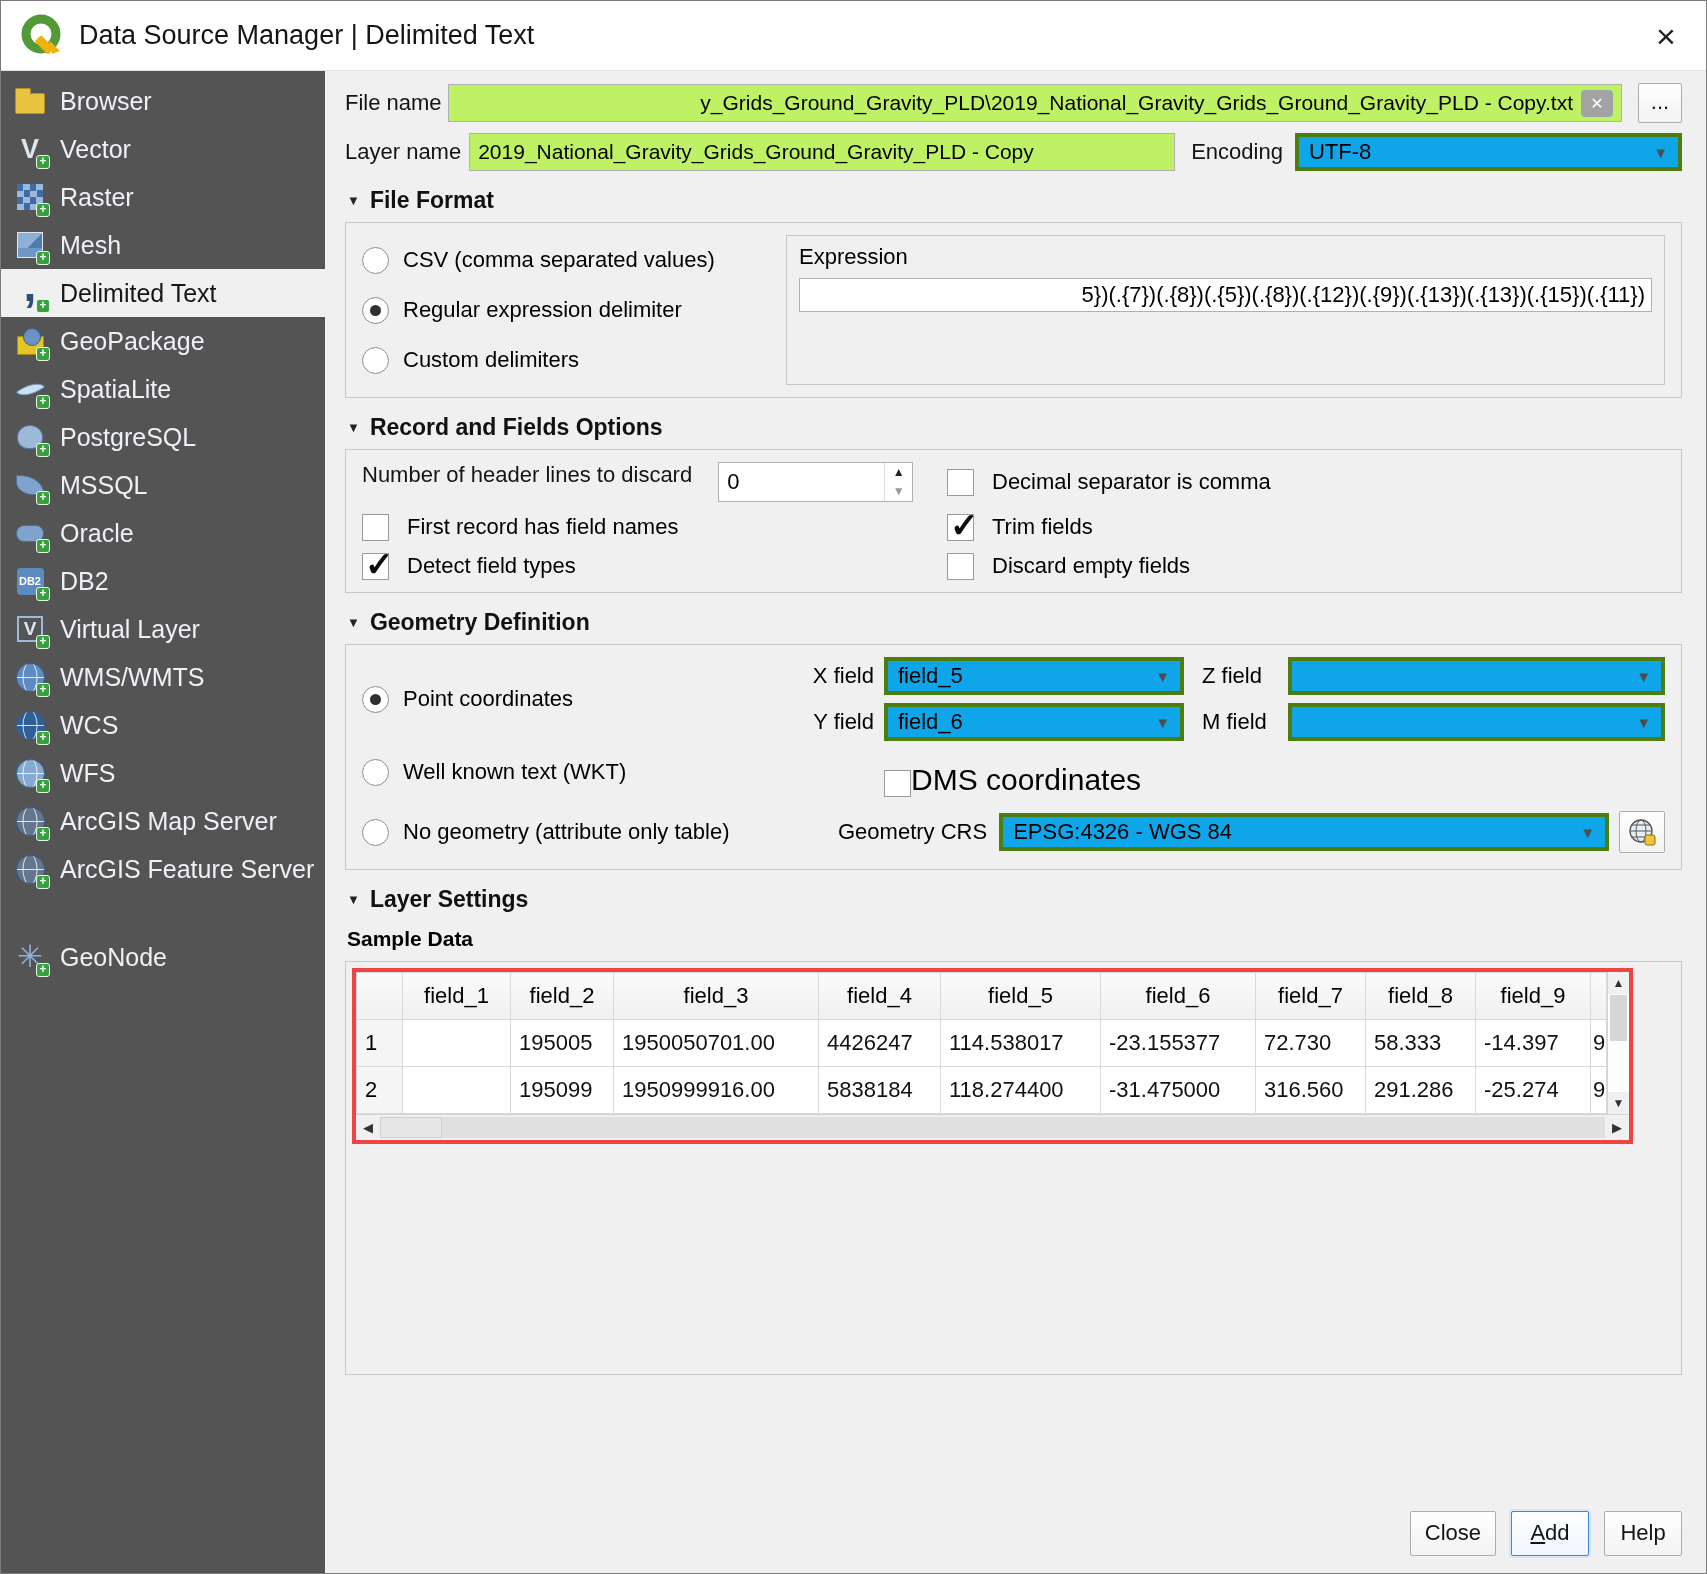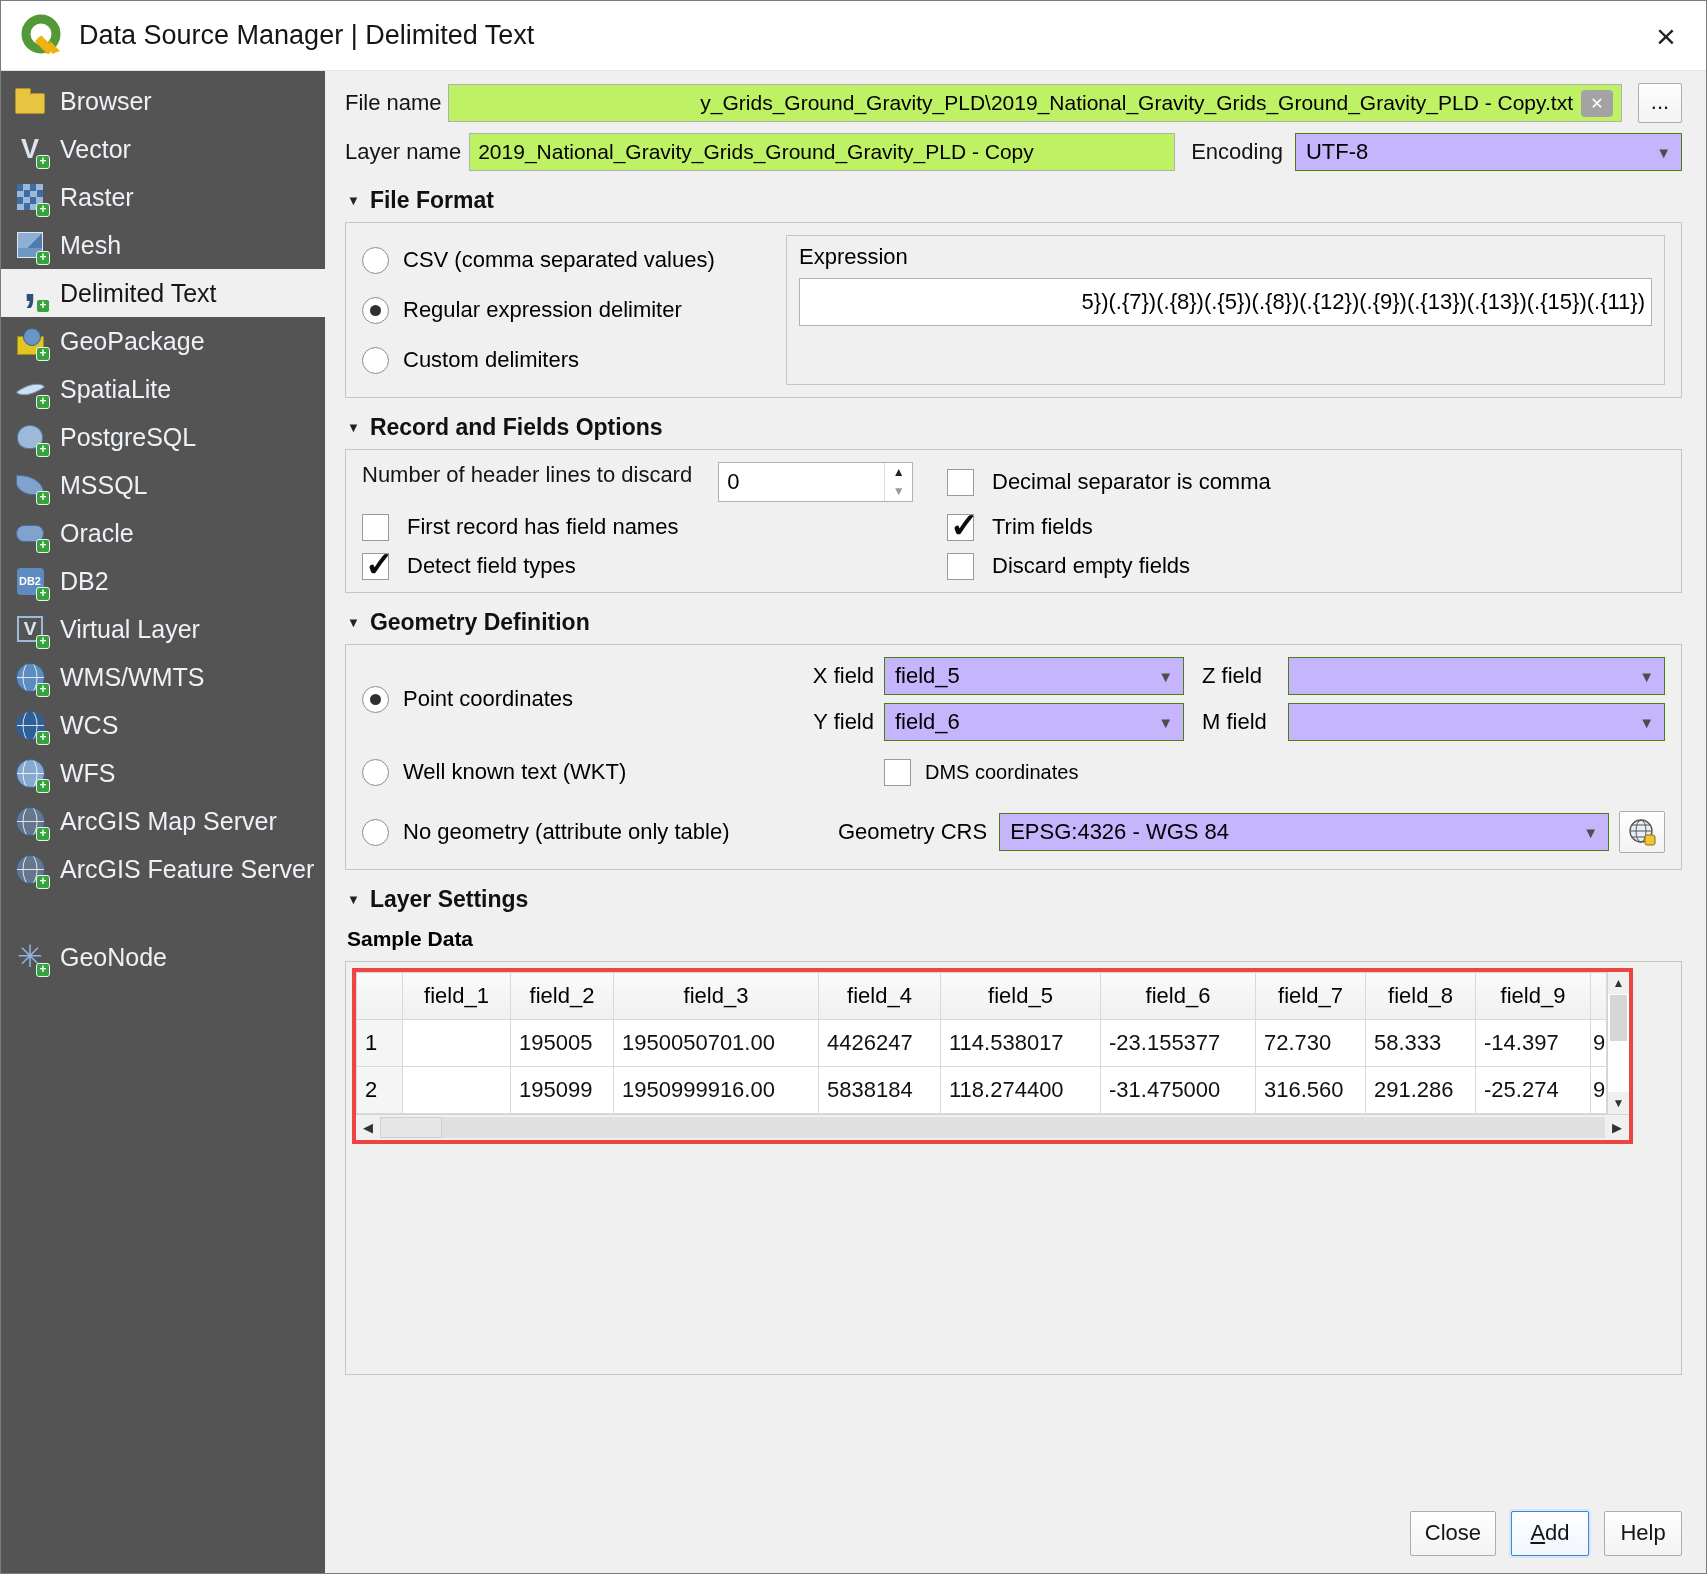--- a/index.html
+++ b/index.html
@@ -50,54 +50,54 @@
   .i-geonode::before { content:"✳"; color:#8fb2dc; font-size:31px; line-height:34px; }
   
   .content { flex:1; padding:12px 24px 0 20px; position:relative; }
   .frow { display:flex; align-items:center; margin-bottom:10px; }
   .lbl { font-size:22px; color:#141414; white-space:nowrap; }
   .tinput { height:38px; background:#bef264; border:1px solid #b0b0b0; display:flex; align-items:center; padding:0 8px; font-size:21px; overflow:hidden; }
   .clip-left { flex:1; display:flex; justify-content:flex-end; overflow:hidden; white-space:nowrap; }
   .clear-tag { flex:none; width:32px; height:27px; background:#a3a3a3; border-radius:4px; margin-left:8px; color:#fff; font-size:16px; line-height:27px; text-align:center; }
   .btn { display:inline-block; border:1px solid #adadad; background:linear-gradient(#fefefe,#f3f3f3); font-size:22px; color:#141414; text-align:center; border-radius:2px; }
   .browse-btn { width:44px; height:40px; margin-left:16px; line-height:36px; }
-  .sel { height:38px; background:#c4b5fd; border:1px solid #4d7c0f; display:flex; align-items:center; padding:0 10px; font-size:22px; }
+  .sel { height:38px; background:#0ea5e9; border:4px solid #4d7c0f; display:flex; align-items:center; padding:0 10px; font-size:22px; }
   .sel .arr { margin-left:auto; color:#4d4d4d; font-size:15px; }
   .section-h { display:flex; align-items:center; gap:10px; margin:16px 0 8px 2px; font-size:23px; font-weight:bold; color:#111; }
   .tri { font-size:13px; color:#222; }
   .groupbox { border:1px solid #c6c6c6; padding:12px 16px; }
   
   .ff-grid { display:flex; }
   .ff-left { width:420px; display:flex; flex-direction:column; }
   .opt-row { display:flex; align-items:center; gap:14px; height:50px; font-size:22px; }
   .radio { width:27px; height:27px; border:1px solid #8e8e8e; border-radius:50%; background:#fff; position:relative; flex:none; }
   .radio.checked::after { content:""; position:absolute; inset:7px; background:#2f2f2f; border-radius:50%; }
   .checkbox { width:27px; height:27px; border:1px solid #9a9a9a; background:#fff; position:relative; flex:none; }
   .checkbox.checked::after { content:"✓"; position:absolute; left:2px; top:-10px; font-size:34px; font-weight:bold; color:#0c0c0c; }
   .expr-panel { flex:1; border:1px solid #c6c6c6; margin-left:4px; padding:8px 12px 14px; }
   .expr-lbl { font-size:22px; }
-  .expr-input { margin-top:8px; height:48px; background:#fff; border:1px solid #b0b0b0; display:flex; align-items:center; padding:0 6px; font-size:22px; overflow:hidden; }
+  .expr-input { margin-top:8px; height:34px; background:#fff; border:1px solid #b0b0b0; display:flex; align-items:center; padding:0 6px; font-size:22px; overflow:hidden; }
   
   .rf-grid { display:grid; grid-template-columns:585px 1fr; row-gap:12px; align-items:center; }
   .cell { display:flex; align-items:flex-start; gap:18px; font-size:22px; }
   .spinbox { width:195px; height:40px; background:#fff; border:1px solid #b0b0b0; display:flex; margin-left:8px; }
   .spin-val { flex:1; font-size:22px; padding:6px 8px; }
   .spin-btns { width:28px; display:flex; flex-direction:column; border-left:1px solid #dcdcdc; }
   .spin-btns span { flex:1; font-size:12px; text-align:center; line-height:19px; }
   .spin-up { color:#222; } .spin-dn { color:#999; }
   
   .geo-rowA { display:flex; }
   .geo-left { width:440px; display:flex; align-items:center; }
   .geo-fields { flex:1; display:flex; flex-direction:column; gap:8px; }
   .fld-row { display:flex; align-items:center; }
   .fld-lbl { width:72px; text-align:right; margin-right:10px; font-size:22px; }
   .fld-lbl2 { width:76px; text-align:left; margin:0 10px 0 18px; font-size:22px; }
   .sel.xy { width:300px; } .sel.zm { flex:1; }
   .geo-rowB { display:flex; margin-top:6px; }
-  .dms-wrap { display:flex; align-items:center; gap:14px; font-size:20px; padding-left:82px; }
+  .dms-wrap { display:flex; align-items:flex-end; font-size:30px; padding-left:82px; }
   .geo-rowC { display:flex; align-items:center; margin-top:10px; }
   .crs-lbl { font-size:22px; margin:0 12px 0 18px; }
   .crs-sel { flex:1; }
   .crs-btn { width:46px; height:42px; margin-left:10px; display:flex; align-items:center; justify-content:center; }
   
   .ls-grid { display:flex; align-items:center; padding:4px 0; }
   .ls-item { width:390px; display:flex; align-items:center; gap:13px; font-size:22px; }
   
   .sample-h { margin:14px 0 10px 2px; font-size:21px; font-weight:bold; }
   .sample-frame { border:1px solid #c6c6c6; height:414px; padding:6px; }

